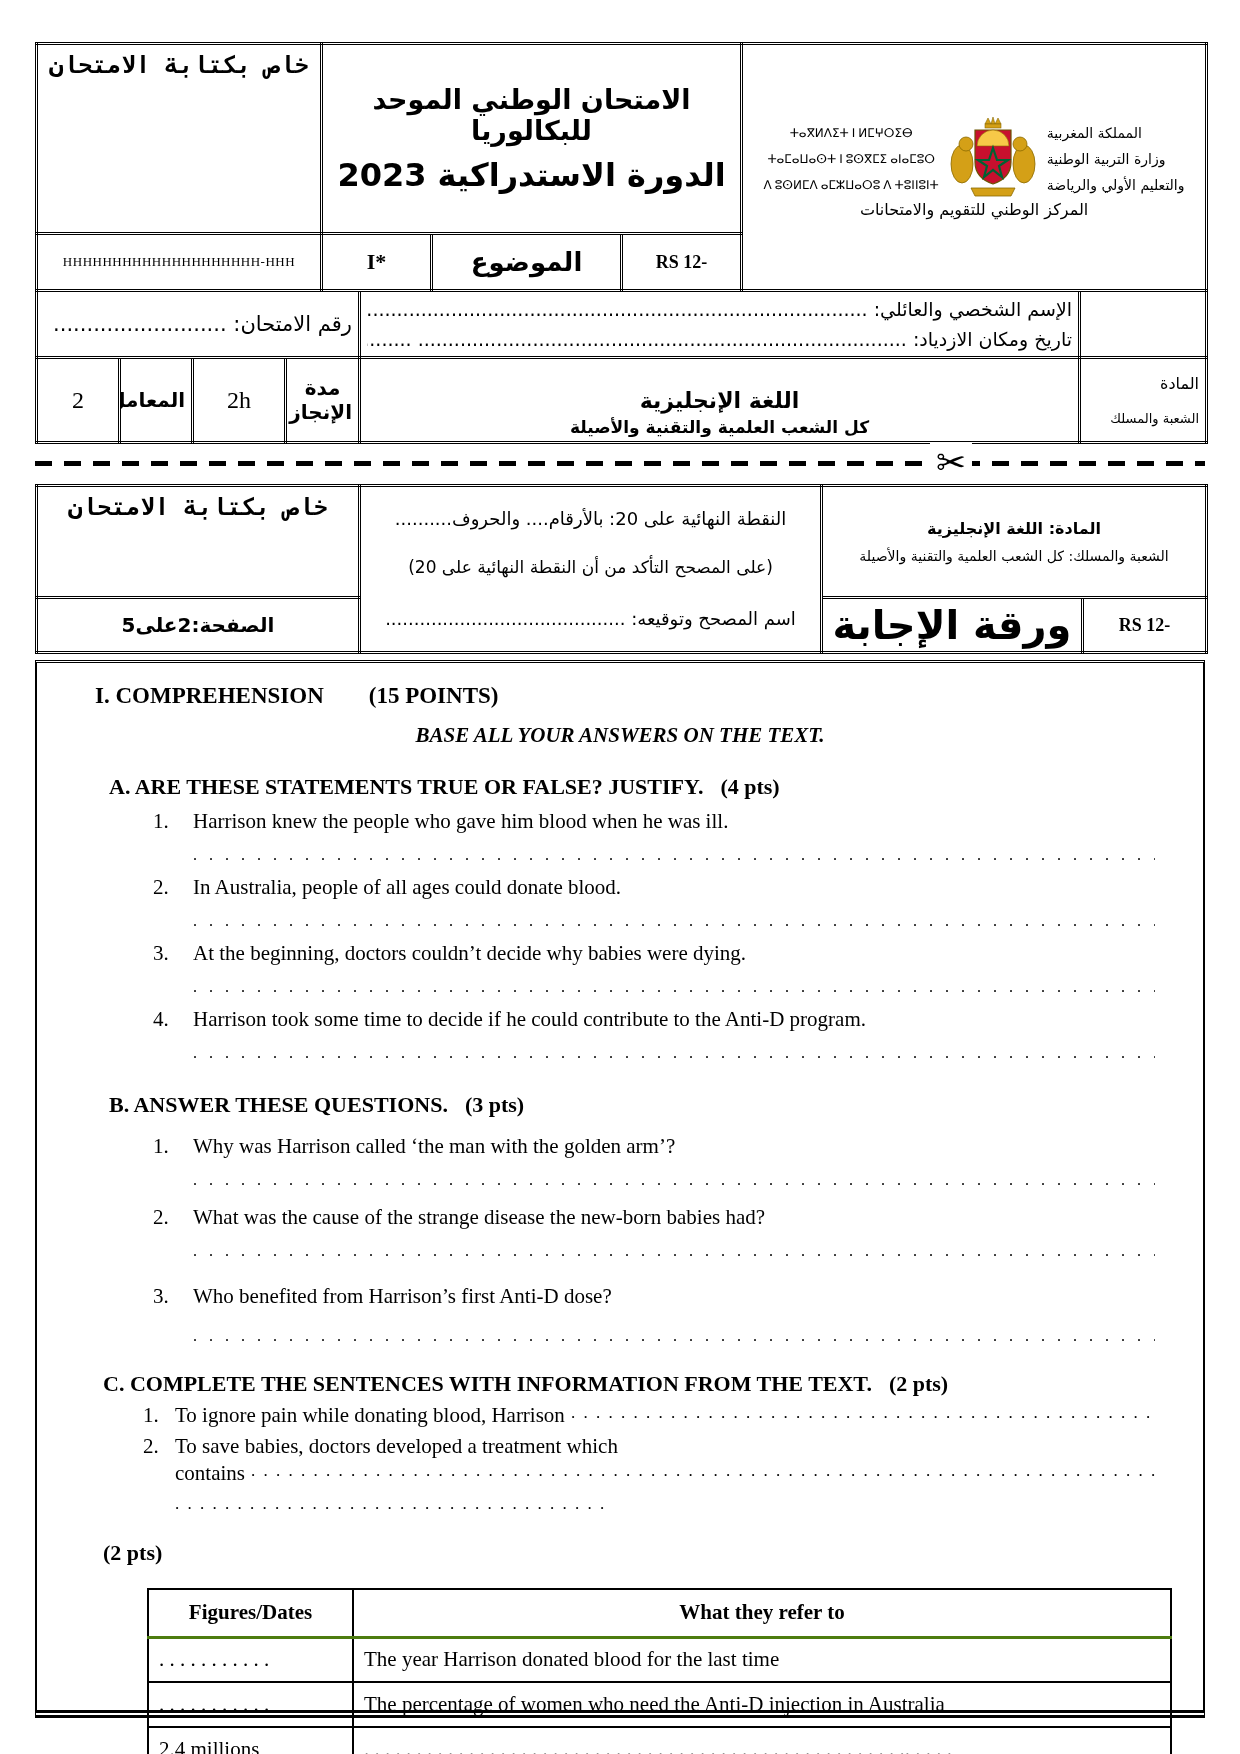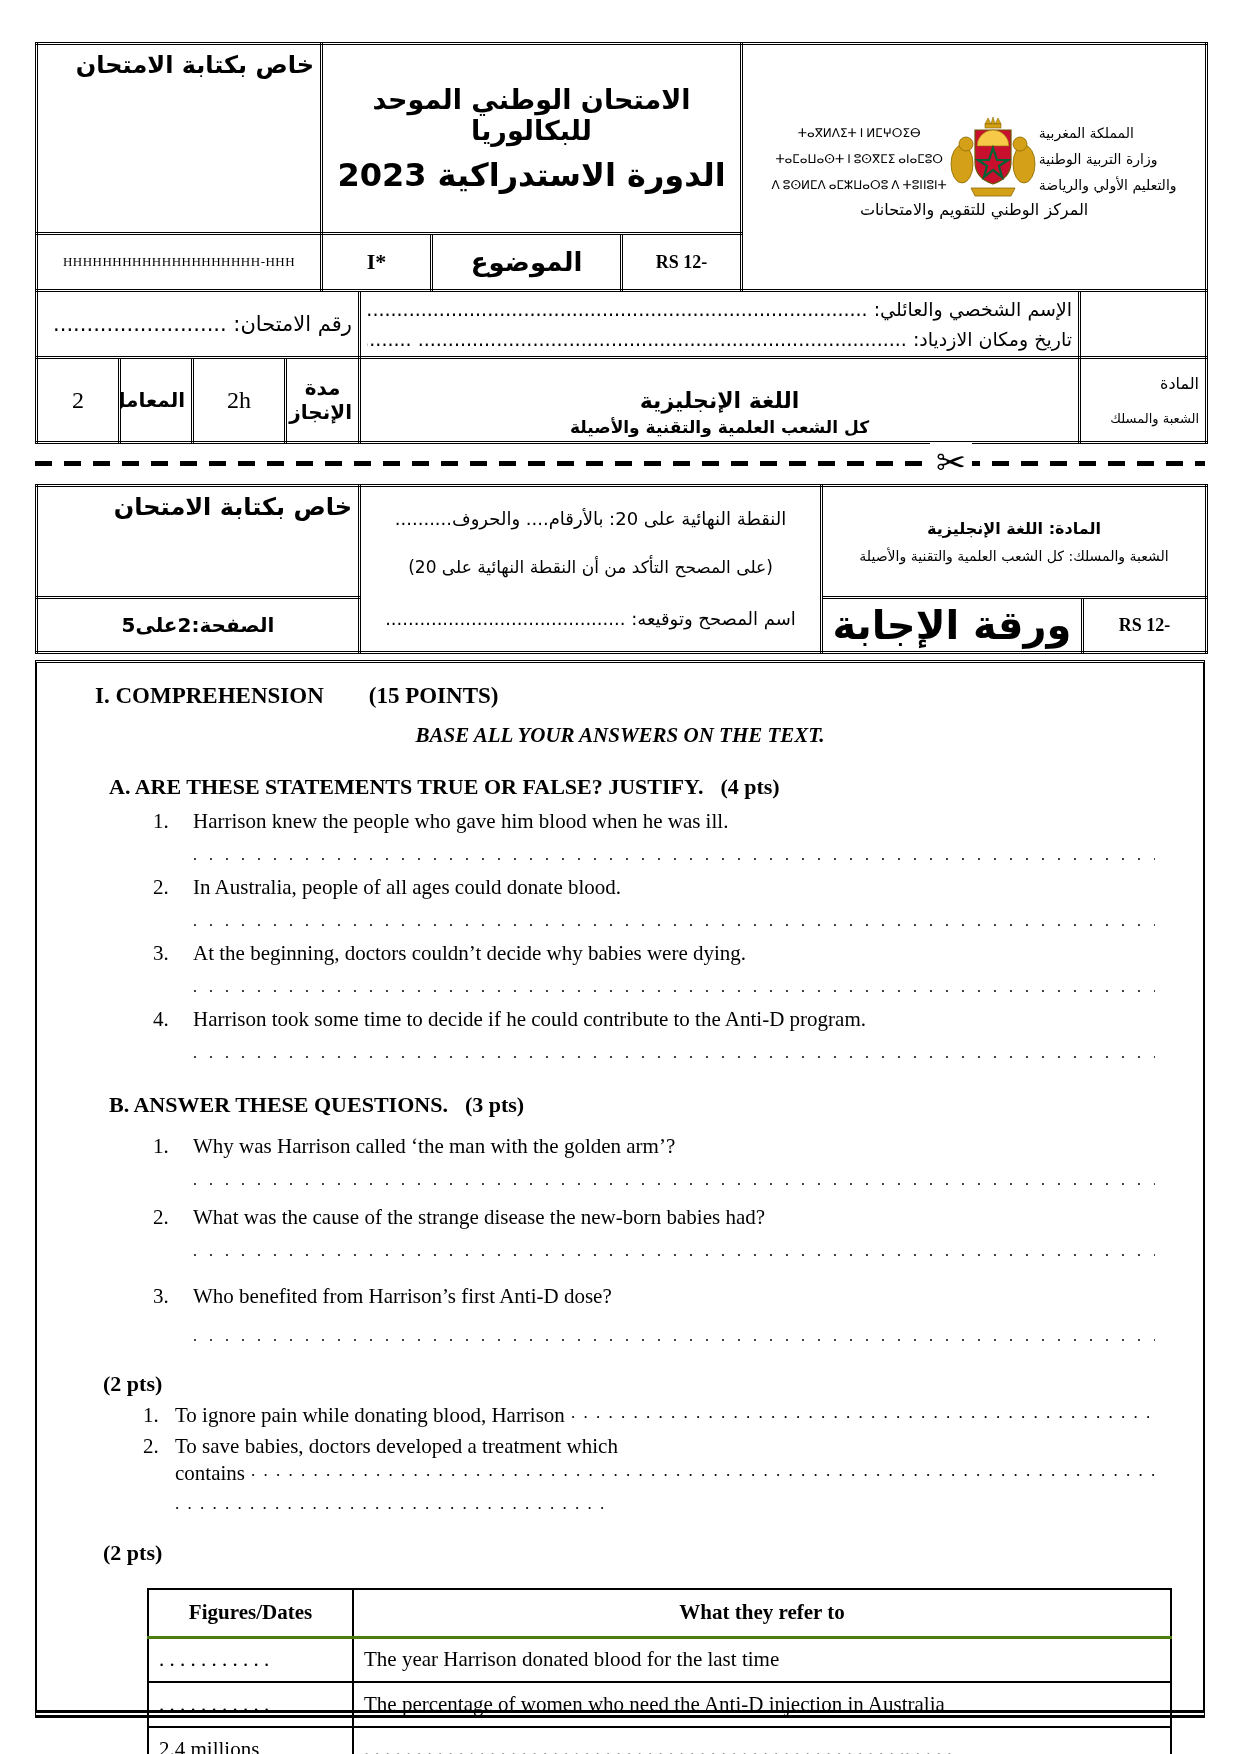--- a/index.html
+++ b/index.html
@@ -5,31 +5,31 @@
   * { margin:0; padding:0; box-sizing:border-box; }
   body { background:#e9e9e9; font-family:"Liberation Serif", serif; color:#000; }
   .page { width:1240px; height:1754px; background:#fff; margin:0 auto; position:relative; padding:42px 35px 0 35px; }
 
   
   table.hdr { border-collapse:collapse; table-layout:fixed; width:1170px; }
   table.hdr td { border:3px double #000; vertical-align:middle; padding:2px 6px; overflow:hidden; }
   .ar { direction:rtl; font-family:"DejaVu Sans", sans-serif; }
   .nowrap { white-space:nowrap; overflow:hidden; }
 
-  .cell-writebox { text-align:right; vertical-align:top !important; font-size:24px; font-weight:bold; padding-top:6px !important; }
+  .cell-writebox { text-align:center; vertical-align:top !important; font-size:24px; font-weight:bold; padding-top:6px !important;font-family:Liberation Mono, monospace; }
   .cell-title { text-align:center; }
   .cell-title .t1 { font-size:27px; font-weight:bold; }
   .cell-title .t2 { font-size:32px; font-weight:bold; margin-top:10px; }
   .cell-hhh { text-align:center; font-size:13px; letter-spacing:0.5px; font-family:"Liberation Serif", serif; }
   .cell-istar { text-align:center; font-size:22px; font-weight:bold; }
   .cell-mawdou { text-align:center; font-size:26px; font-weight:bold; }
   .cell-rs { text-align:center; font-size:18px; font-weight:bold; font-family:"Liberation Serif", serif; direction:ltr; }
 
   .logo-cell { padding:4px 8px !important; }
-  .logo-flex { display:flex; align-items:center; justify-content:center; gap:0; }
+  .logo-flex { display:flex; align-items:center; justify-content:center; gap:8px; }
   .tifinagh { font-size:12px; line-height:26px; text-align:center; white-space:nowrap; }
   .ministry-ar { font-size:14px; line-height:26px; text-align:left; white-space:nowrap; }
   .ministry-bottom { text-align:center; font-size:16px; margin-top:-2px; }
 
   .cell-examnum { font-size:21px; }
   .cell-name { font-size:19px; line-height:30px; }
   .cell-subjrow-val { text-align:center; font-size:24px; }
   .cell-subjrow-lbl { text-align:center; font-size:20px; font-weight:bold; }
   .cell-subject-main { text-align:center; }
   .cell-subject-main .s1 { font-size:22px; font-weight:bold;margin-top:24px; }
@@ -253,20 +253,21 @@
     </div>
     <div class="dotline">. . . . . . . . . . . . . . . . . . . . . . . . . . . . . . . . . . . . . . . . . . . . . . . . . . . . . . . . . . . . . . . . . . . . . . . . . . . . . . . . . . . . . . . . . . . . . . . . . . . . . . . . . . . . . . . . . . . . . . . . . . . . . . . . . . . . . . . . . . . . . . . . . . . .</div>
 
     <div class="item" style="margin-top:22px">
       <span class="num">3.</span>
       <span>Who benefited from Harrison’s first Anti-D dose?</span>
     </div>
     <div class="dotline" style="margin-top:16px">. . . . . . . . . . . . . . . . . . . . . . . . . . . . . . . . . . . . . . . . . . . . . . . . . . . . . . . . . . . . . . . . . . . . . . . . . . . . . . . . . . . . . . . . . . . . . . . . . . . . . . . . . . . . . . . . . . . . . . . . . . . . . . . . . . . . . . . . . . . . . . . . . . . .</div>
 
     <div class="sec-title" style="margin-top:24px; margin-left:36px">
+      <span>C. COMPLETE THE SENTENCES WITH INFORMATION FROM THE TEXT.</span>
       <span>(2  pts)</span>
     </div>
 
     <div class="c-item">
       <span class="num">1.</span>
       <span>To ignore pain while donating blood, Harrison</span>
       <span class="c-fill">. . . . . . . . . . . . . . . . . . . . . . . . . . . . . . . . . . . . . . . . . . . . . . . . . . . . . . . . . . . . . . . . . . . . . . . . . . . . . . . . . . . . . . . . . . . . . . . . . . . . . . . . . . . . . . . . . . . . . . . . . . . . . . . . . . . . . . . . . . . . . . . . . . . .</span>
     </div>
     <div class="c-item">
       <span class="num">2.</span>

